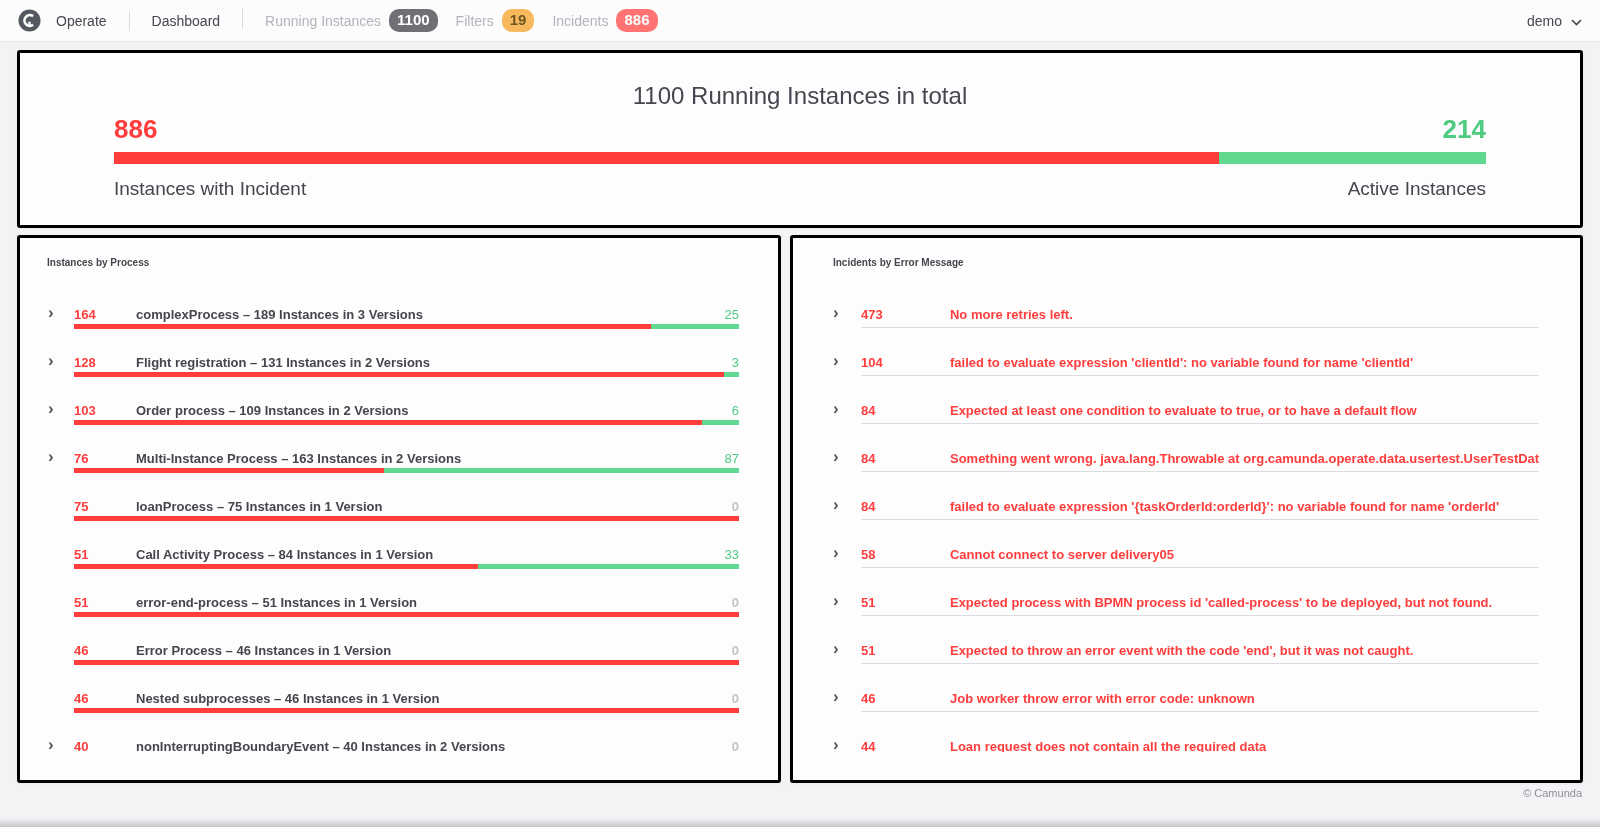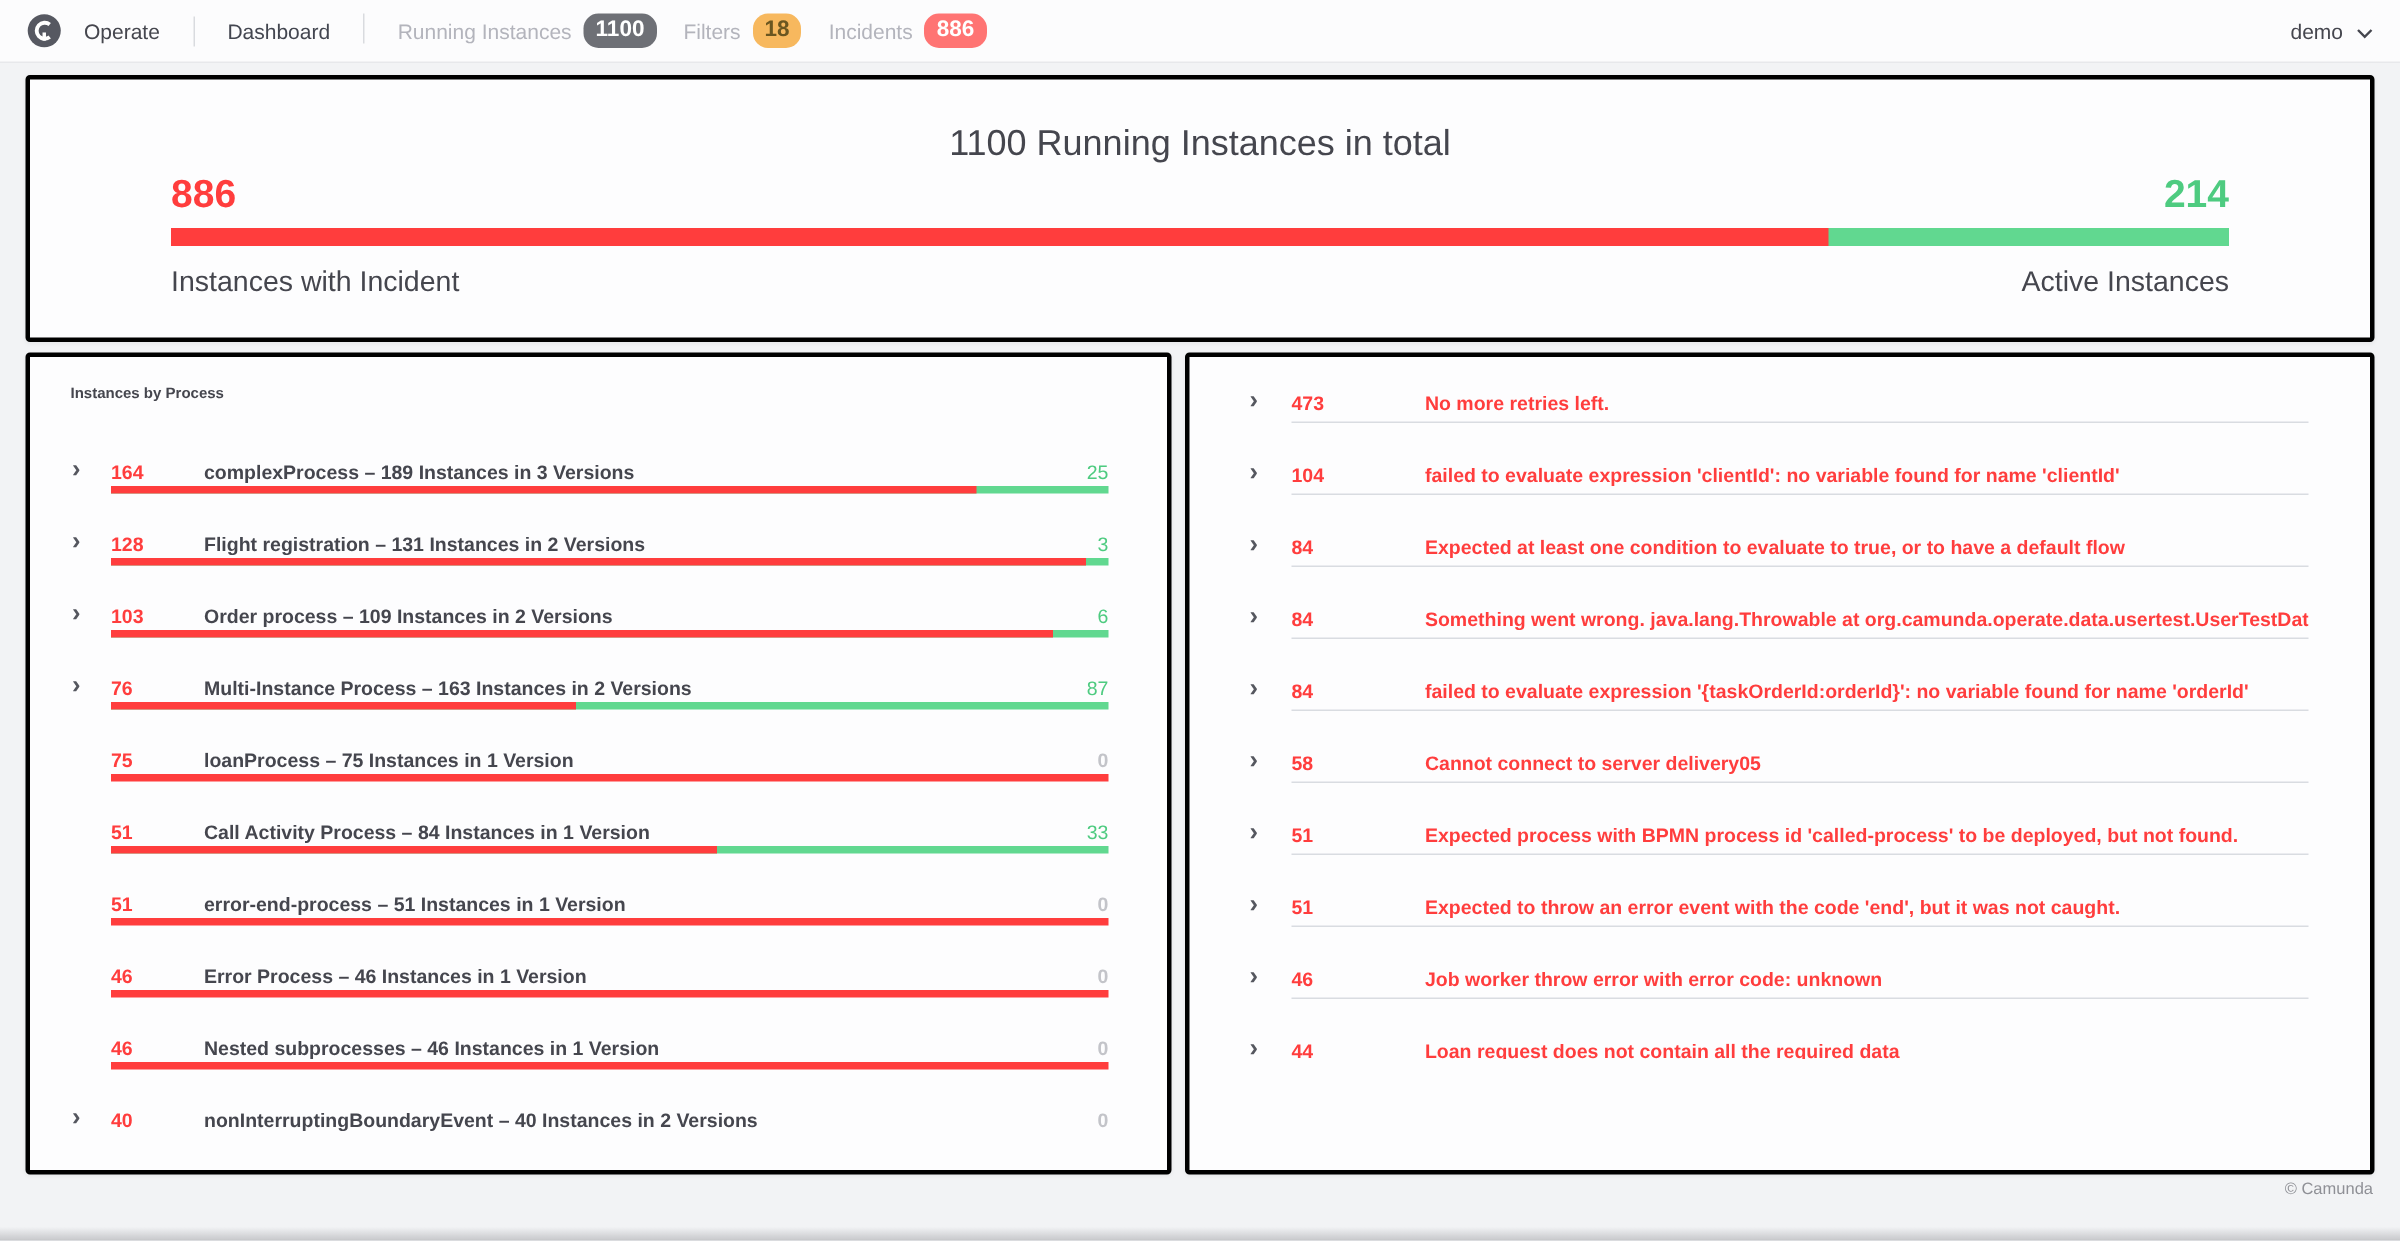--- a/index.html
+++ b/index.html
@@ -93,21 +93,21 @@
   <span class="vdiv"></span>
   <nav class="nav-links">
     <a class="nav-item active">Dashboard</a>
     <span class="vdiv"></span>
     <a class="nav-item">
       <span>Running Instances</span>
       <span class="badge badge-neutral">1100</span>
     </a>
     <a class="nav-item">
       <span>Filters</span>
-      <span class="badge badge-warning">18</span>
+      <span class="badge badge-warning">19</span>
     </a>
     <a class="nav-item">
       <span>Incidents</span>
       <span class="badge badge-danger">886</span>
     </a>
   </nav>
   <div class="user">
     <span>demo</span>
     <span>
       <svg width="11" height="7" viewBox="0 0 11 7">
@@ -229,20 +229,21 @@
   <div class="row">
     <span class="chev" style="visibility: visible;">›</span>
     <span class="cnt">40</span>
     <span class="lbl">nonInterruptingBoundaryEvent – 40 Instances in 2 Versions</span>
     <span class="act zero">0</span>
 
   </div>
 </div>
   </section>
   <section class="card panel right">
+    <h2 class="panel-header">Incidents by Error Message</h2>
     <div class="list errors">
   <div class="row">
     <span class="chev">›</span>
     <span class="cnt">473</span>
     <span class="lbl">No more retries left.</span>
     <span class="underline"></span>
   </div>
 
   <div class="row">
     <span class="chev">›</span>

